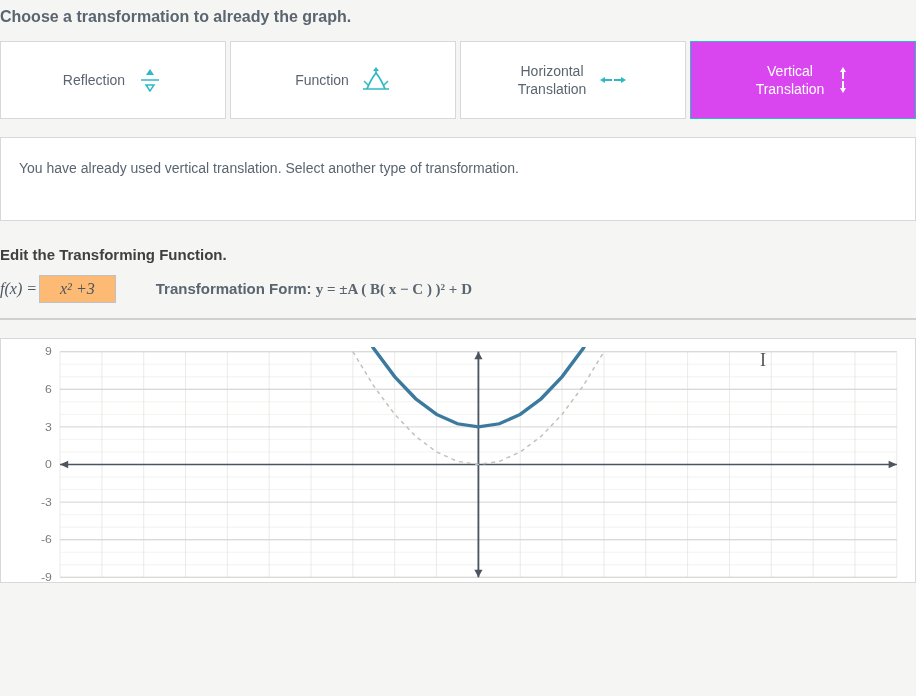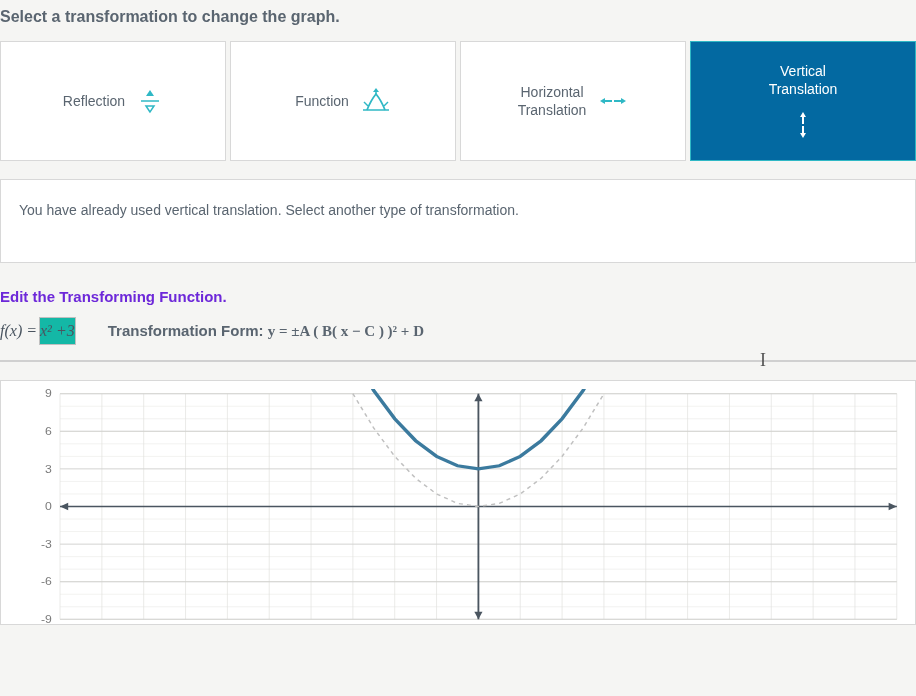--- a/index.html
+++ b/index.html
@@ -33,24 +33,23 @@
       padding: 20px 10px;
       display: flex;
       align-items: center;
       justify-content: center;
       gap: 12px;
       cursor: pointer;
       font-size: 14px;
       color: #5a6570;
     }
     .transform-btn.active {
-      background: #0369a1;
+      background: #d946ef;
       border-color: #2fb8c5;
       color: #fff;
-      flex-direction: column;
     }
     .transform-btn .label {
       text-align: center;
       line-height: 1.3;
     }
     .transform-btn .icon {
       display: inline-flex;
       align-items: center;
       justify-content: center;
     }
@@ -61,41 +60,41 @@
       font-size: 14px;
       color: #5a6570;
       margin-bottom: 25px;
     }
     .edit-section {
       margin-bottom: 15px;
     }
     .edit-title {
       font-size: 15px;
       font-weight: bold;
-      color: #6d28d9;
+      color: #404040;
       margin-bottom: 12px;
     }
     .edit-row {
       display: flex;
       align-items: center;
-      gap: 30px;
+      gap: 38px;
       margin-top: 11px;
     }
     .func-display {
       font-size: 16px;
       color: #4a5560;
       display: flex;
       align-items: center;
       font-style: italic;
       font-family: 'Times New Roman', serif;
     }
     .func-box {
       border: 1px solid #c0c0c0;
-      background: #14b8a6;
-      padding: 4px 0;
+      background: #fdba74;
+      padding: 4px 20px;
       font-style: italic;
       font-family: 'Times New Roman', serif;
       margin: 0 2px;
     }
     .transform-form {
       font-size: 15px;
       font-weight: bold;
       color: #5a6570;
       font-family: Arial, sans-serif;
     }
@@ -122,21 +121,21 @@
       display: block;
     }
     .divider {
       border-top: 2px solid #d0d0d0;
       margin: 10px 0 18px 0;
     }
   </style>
 </head>
 <body>
 
-<div class="page-header">Select a transformation to change the graph.</div>
+<div class="page-header">Choose a transformation to already the graph.</div>
 
 <div class="transforms-row">
   <div class="transform-btn">
     <span class="label">Reflection</span>
     <span class="icon">
       <svg width="26" height="26" viewBox="0 0 26 26">
         <polygon points="13,2 9,8 17,8" fill="#2fb8c5"></polygon>
         <line x1="4" y1="13" x2="22" y2="13" stroke="#2fb8c5" stroke-width="1.5"></line>
         <polygon points="13,24 9,18 17,18" fill="none" stroke="#2fb8c5" stroke-width="1.5"></polygon>
       </svg>

